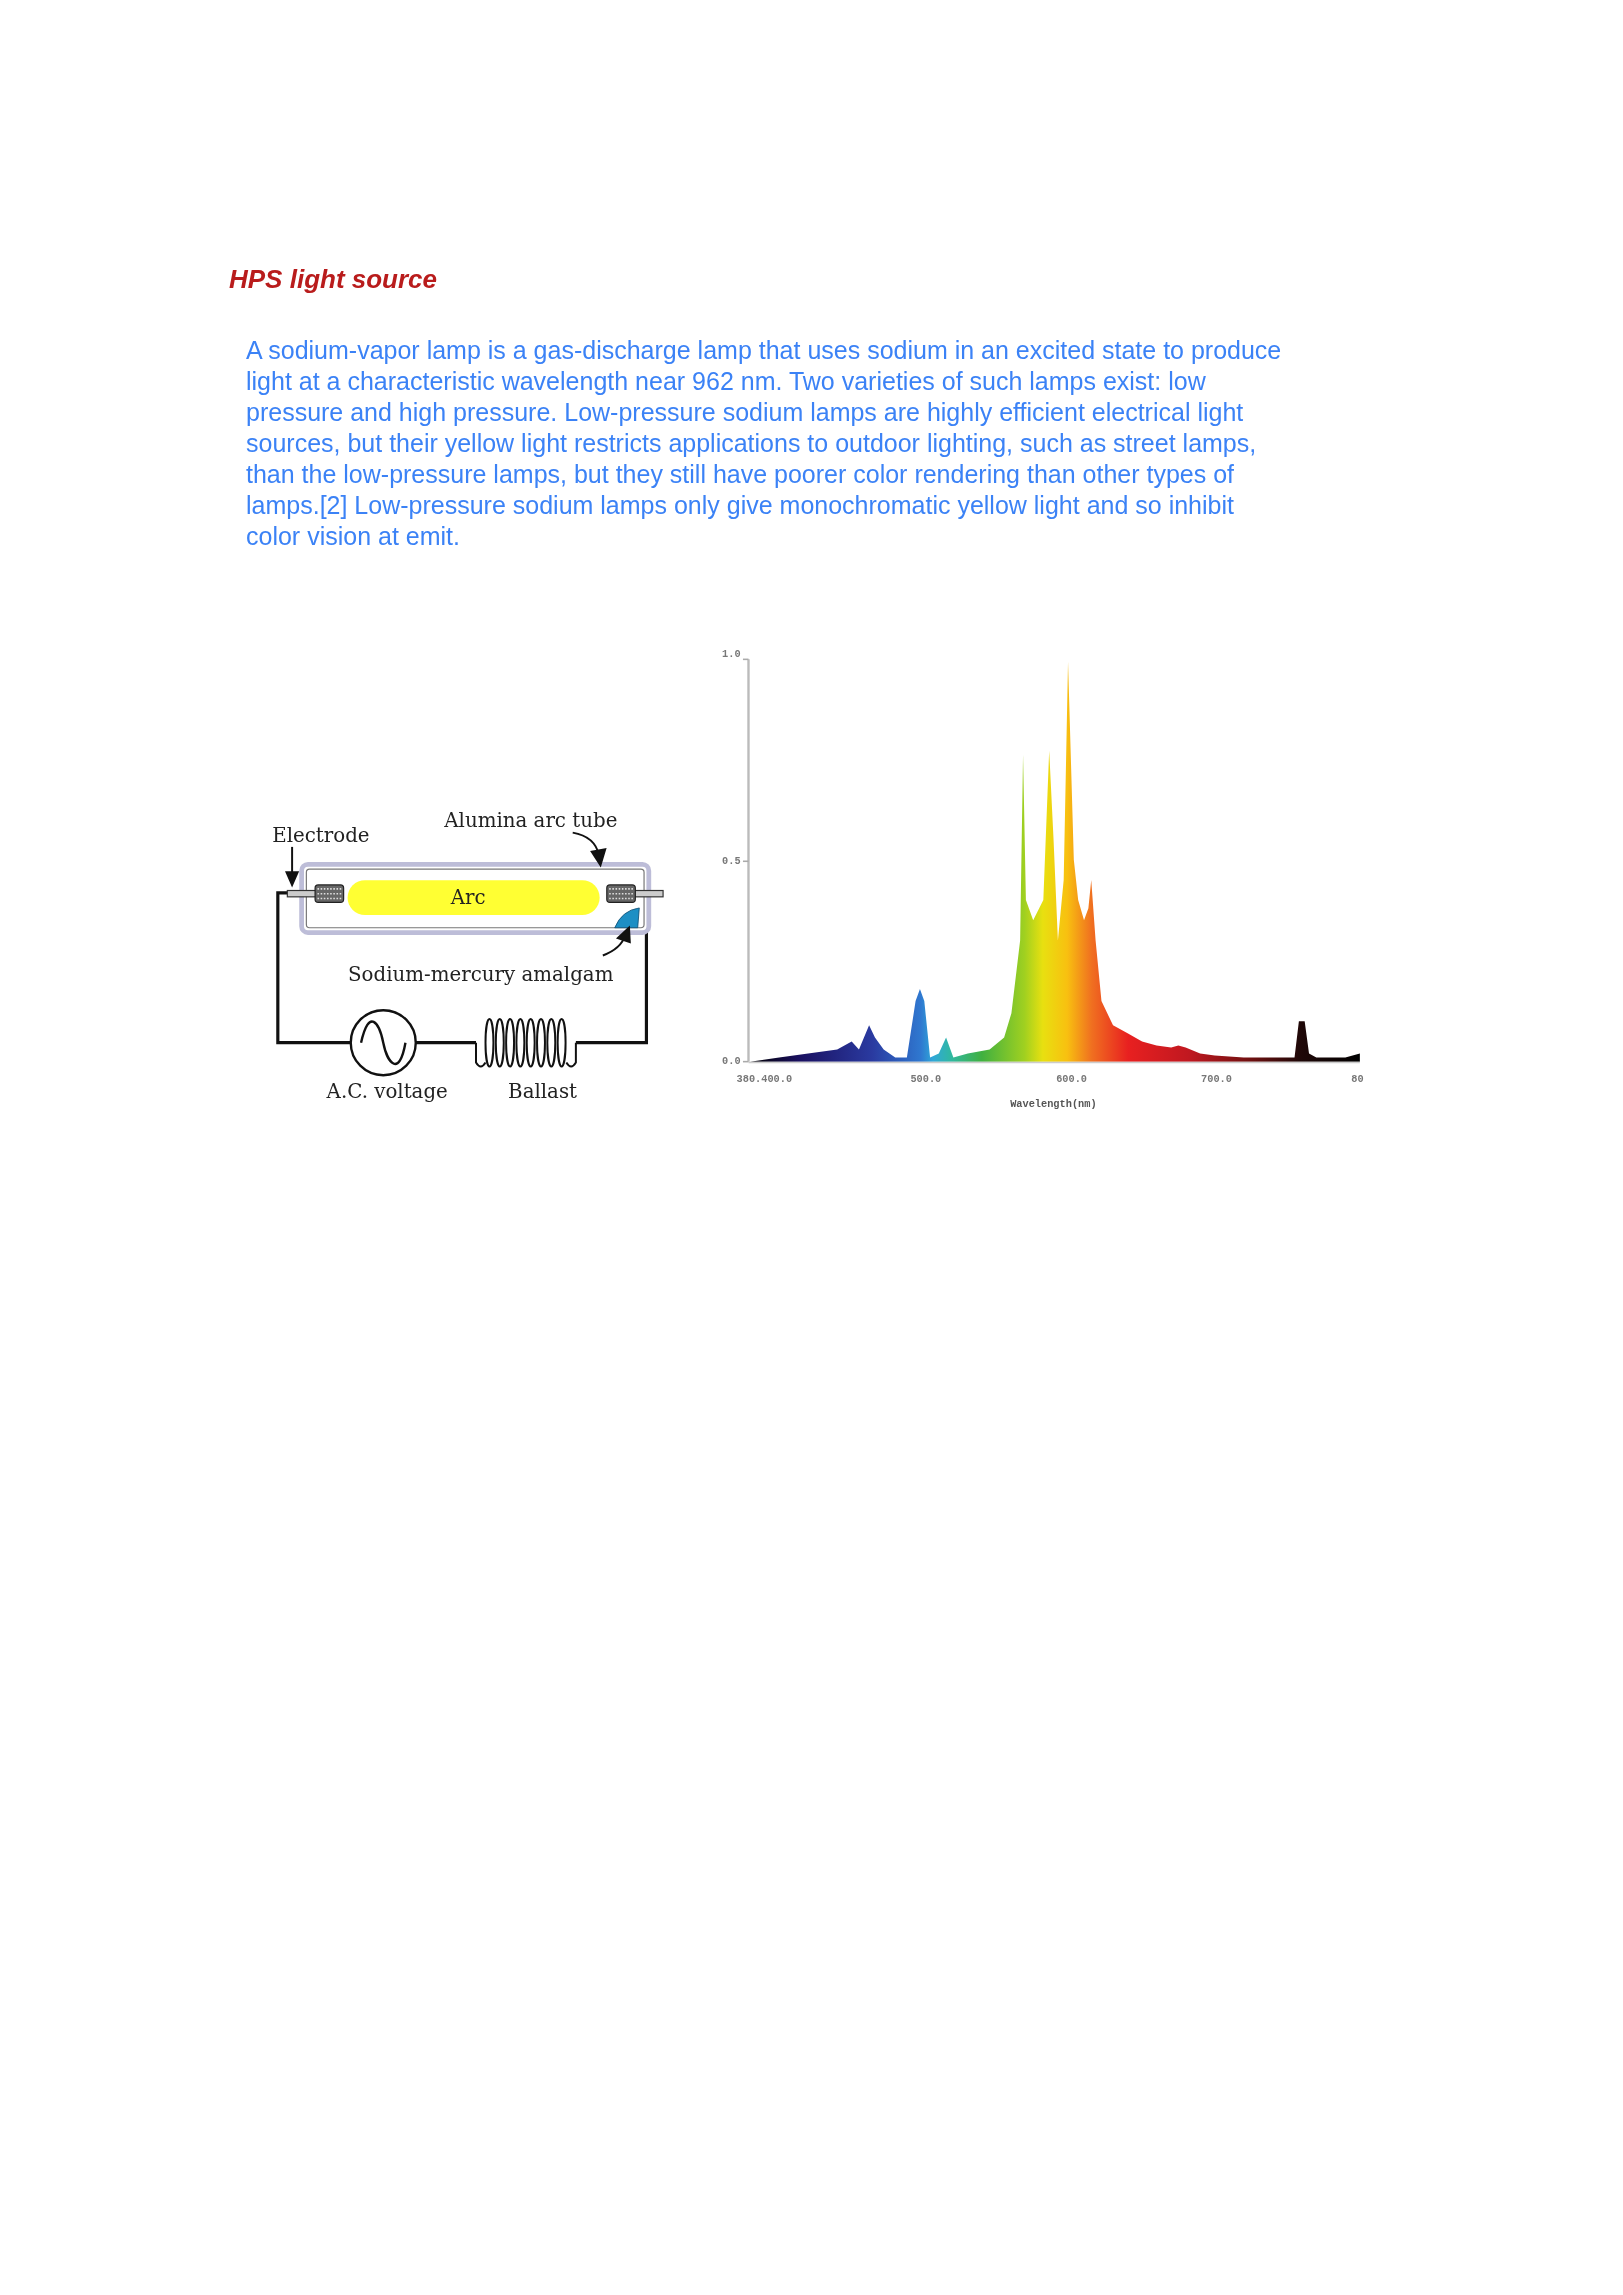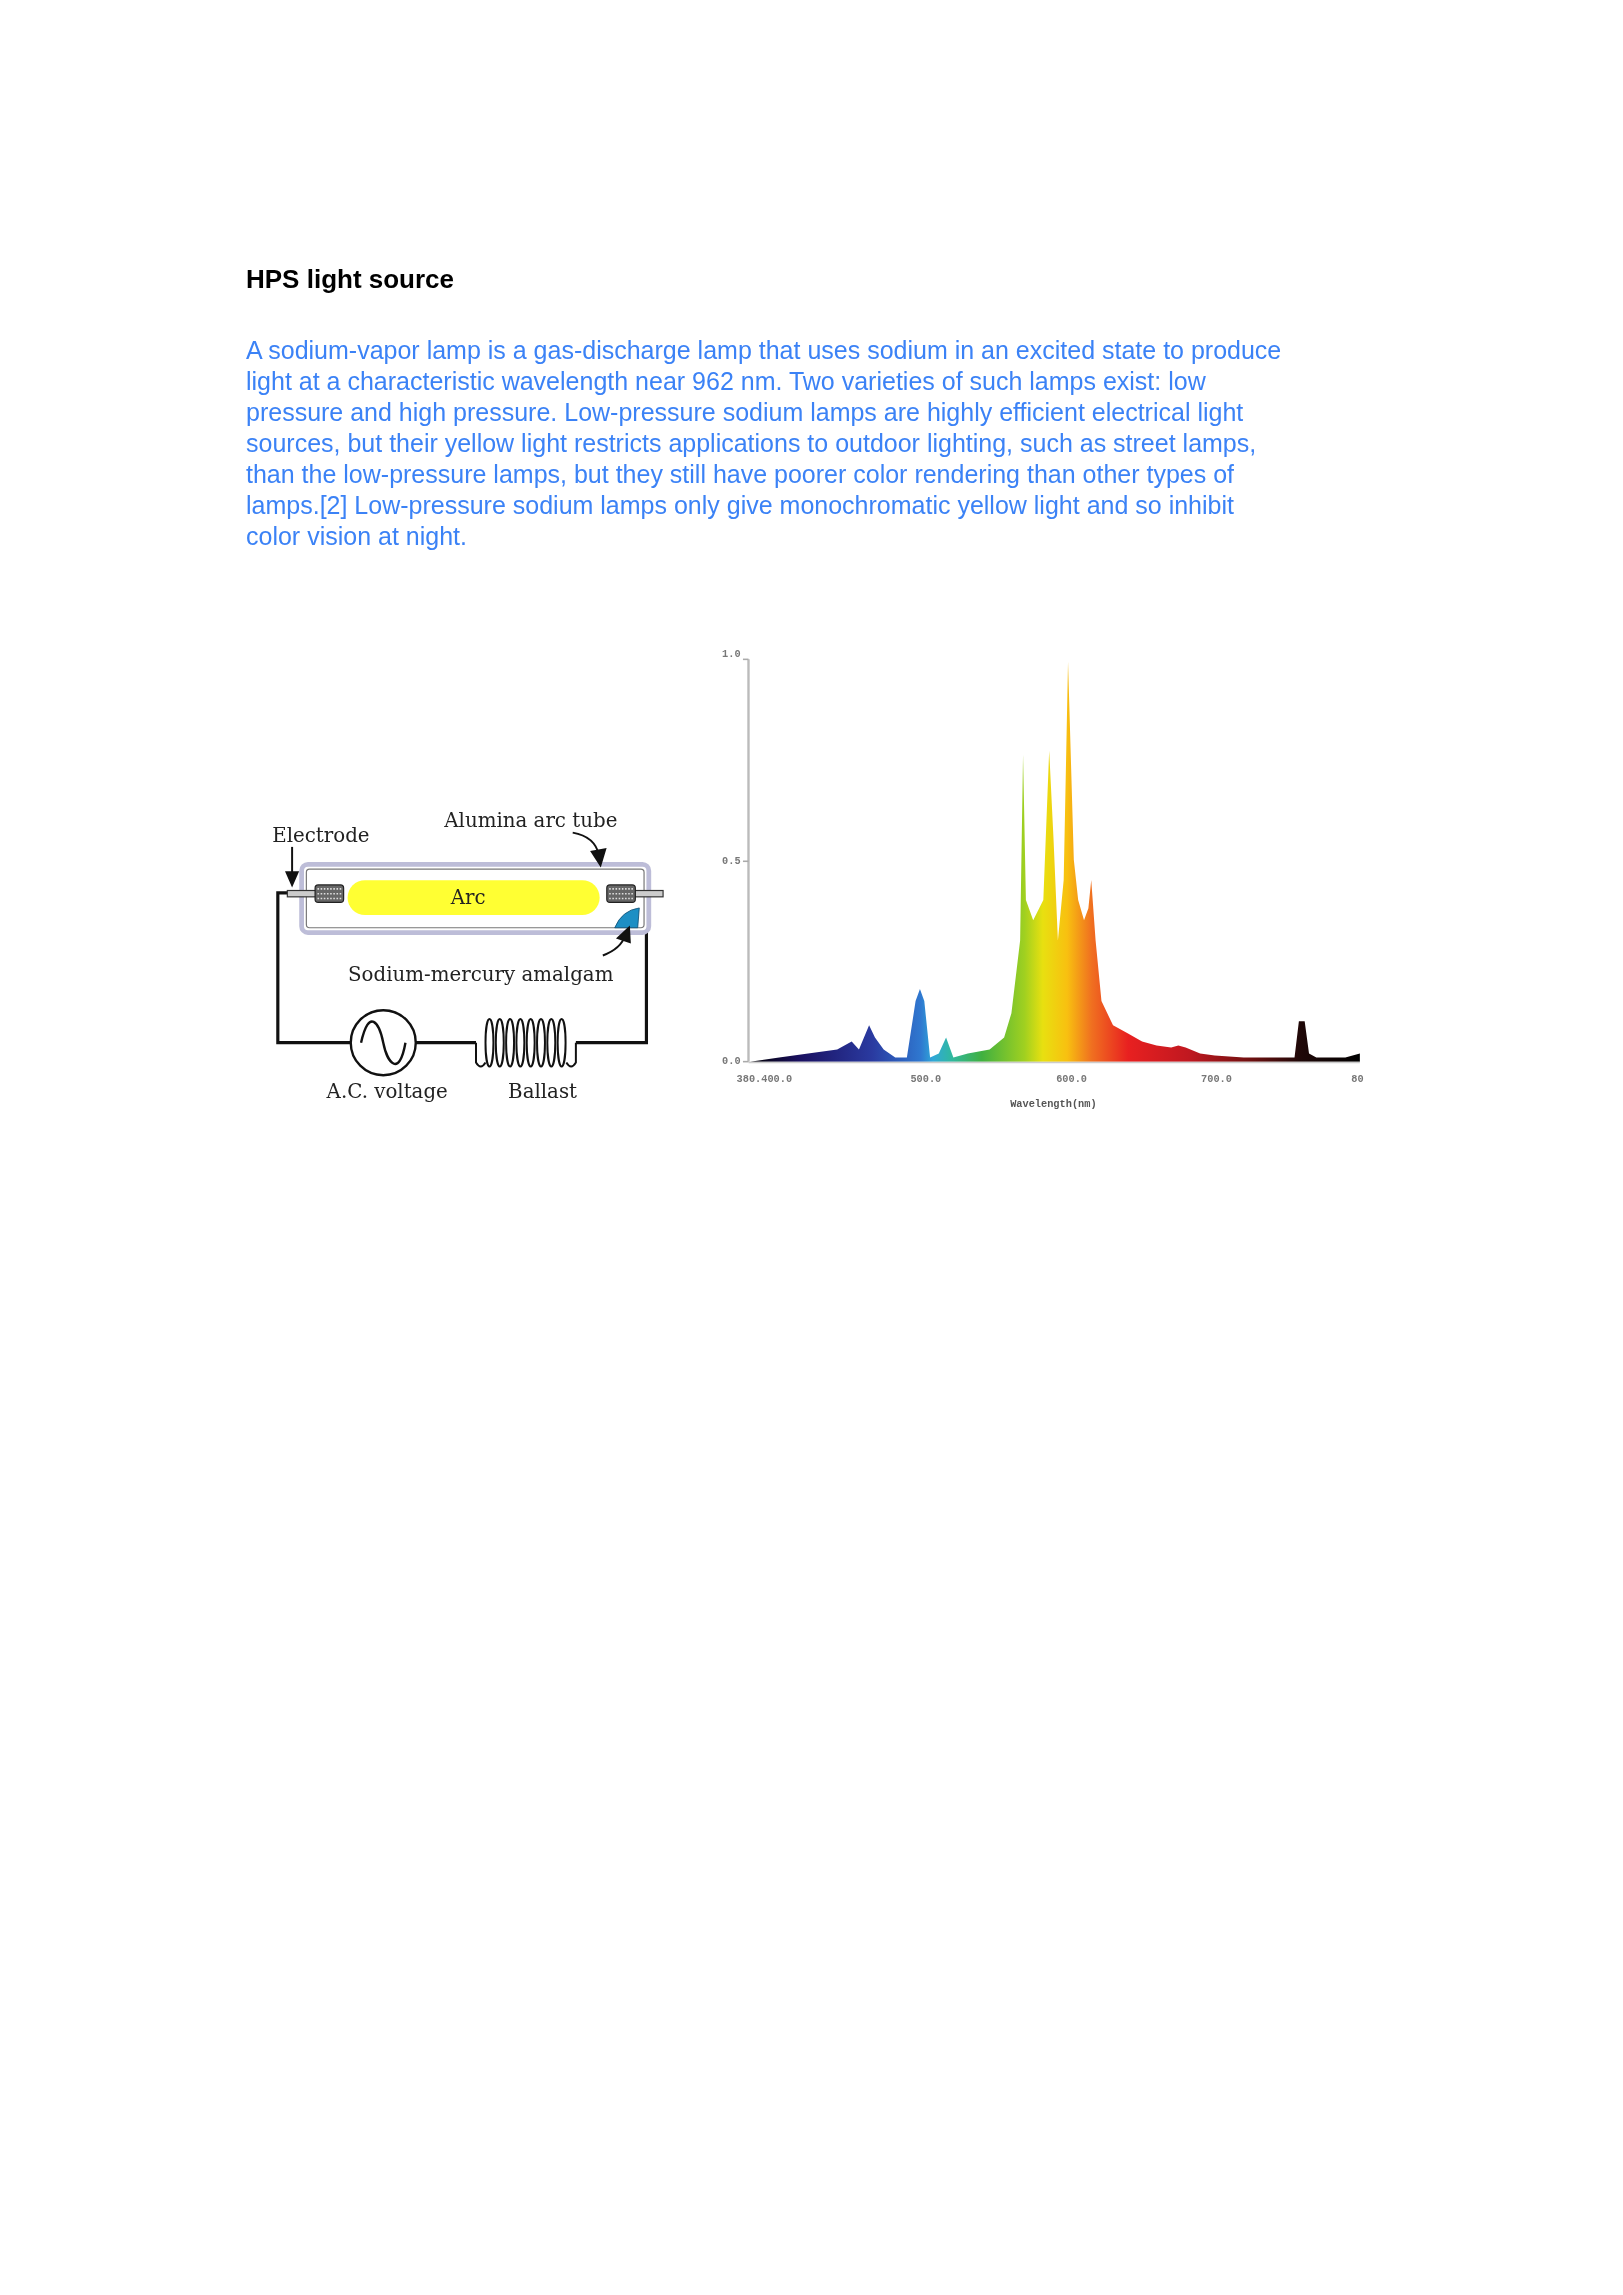--- a/index.html
+++ b/index.html
@@ -1,19 +1,19 @@
 <!DOCTYPE html>
 <html style="font-size:12.7px"><head>
 <meta charset="utf-8">
 <style>
   html, body { margin: 0; padding: 0; background: #ffffff; }
   body { width: 1623px; height: 2295px; position: relative; overflow: hidden;
          font-family: "Liberation Sans", sans-serif; }
-  .page-title { position: absolute; left: 246px; top: 264px; font-size: 26px; font-weight: bold;
-                color: #000000; margin: 0; letter-spacing: 0px; }
+  .page-title { position: absolute; left: 229px; top: 264px; font-size: 26px; font-weight: bold;
+                color: #b91c1c; margin: 0; letter-spacing: 0px; font-style: italic; }
   .body-text { position: absolute; left: 246px; top: 335px; width: 1157px; font-size: 25px;
                line-height: 31px; color: #3b82f6; margin: 0; }
   .body-text span { display: block; white-space: nowrap; }
   .figure { position: absolute; }
   #lamp-diagram { left: 254px; top: 793px; width: 444px; height: 325px; }
   #spectrum-chart { left: 698px; top: 634px; width: 904px; height: 491px; }
   .serif { font-family: "DejaVu Serif", "Liberation Serif", serif; }
   .mono { font-family: "Liberation Mono", "DejaVu Sans Mono", monospace; }
 </style>
 </head>
@@ -21,21 +21,21 @@
 
 <h1 class="page-title">HPS light source</h1>
 
 <p class="body-text">
   <span>A sodium-vapor lamp is a gas-discharge lamp that uses sodium in an excited state to produce</span>
   <span>light at a characteristic wavelength near 962 nm. Two varieties of such lamps exist: low</span>
   <span>pressure and high pressure. Low-pressure sodium lamps are highly efficient electrical light</span>
   <span>sources, but their yellow light restricts applications to outdoor lighting, such as street lamps,</span>
   <span>than the low-pressure lamps, but they still have poorer color rendering than other types of</span>
   <span>lamps.[2] Low-pressure sodium lamps only give monochromatic yellow light and so inhibit</span>
-  <span>color vision at night.</span>
+  <span>color vision at emit.</span>
 </p>
 
 <svg id="lamp-diagram" class="figure" viewBox="320 1000 560 410" xmlns="http://www.w3.org/2000/svg">
 
   <path d="M 368 1126 L 350 1126 L 350 1315 L 442 1315 M 524 1315 L 600 1315 M 726 1315 L 815 1315 L 815 1126 L 800 1126" fill="none" stroke="#111" stroke-width="4"></path>
 
   <rect x="380" y="1090" width="438" height="86" rx="8" fill="#ffffff" stroke="#bdbdd8" stroke-width="6"></rect>
   <rect x="386" y="1096" width="426" height="74" rx="4" fill="none" stroke="#777" stroke-width="1.5"></rect>
 
   <g>

